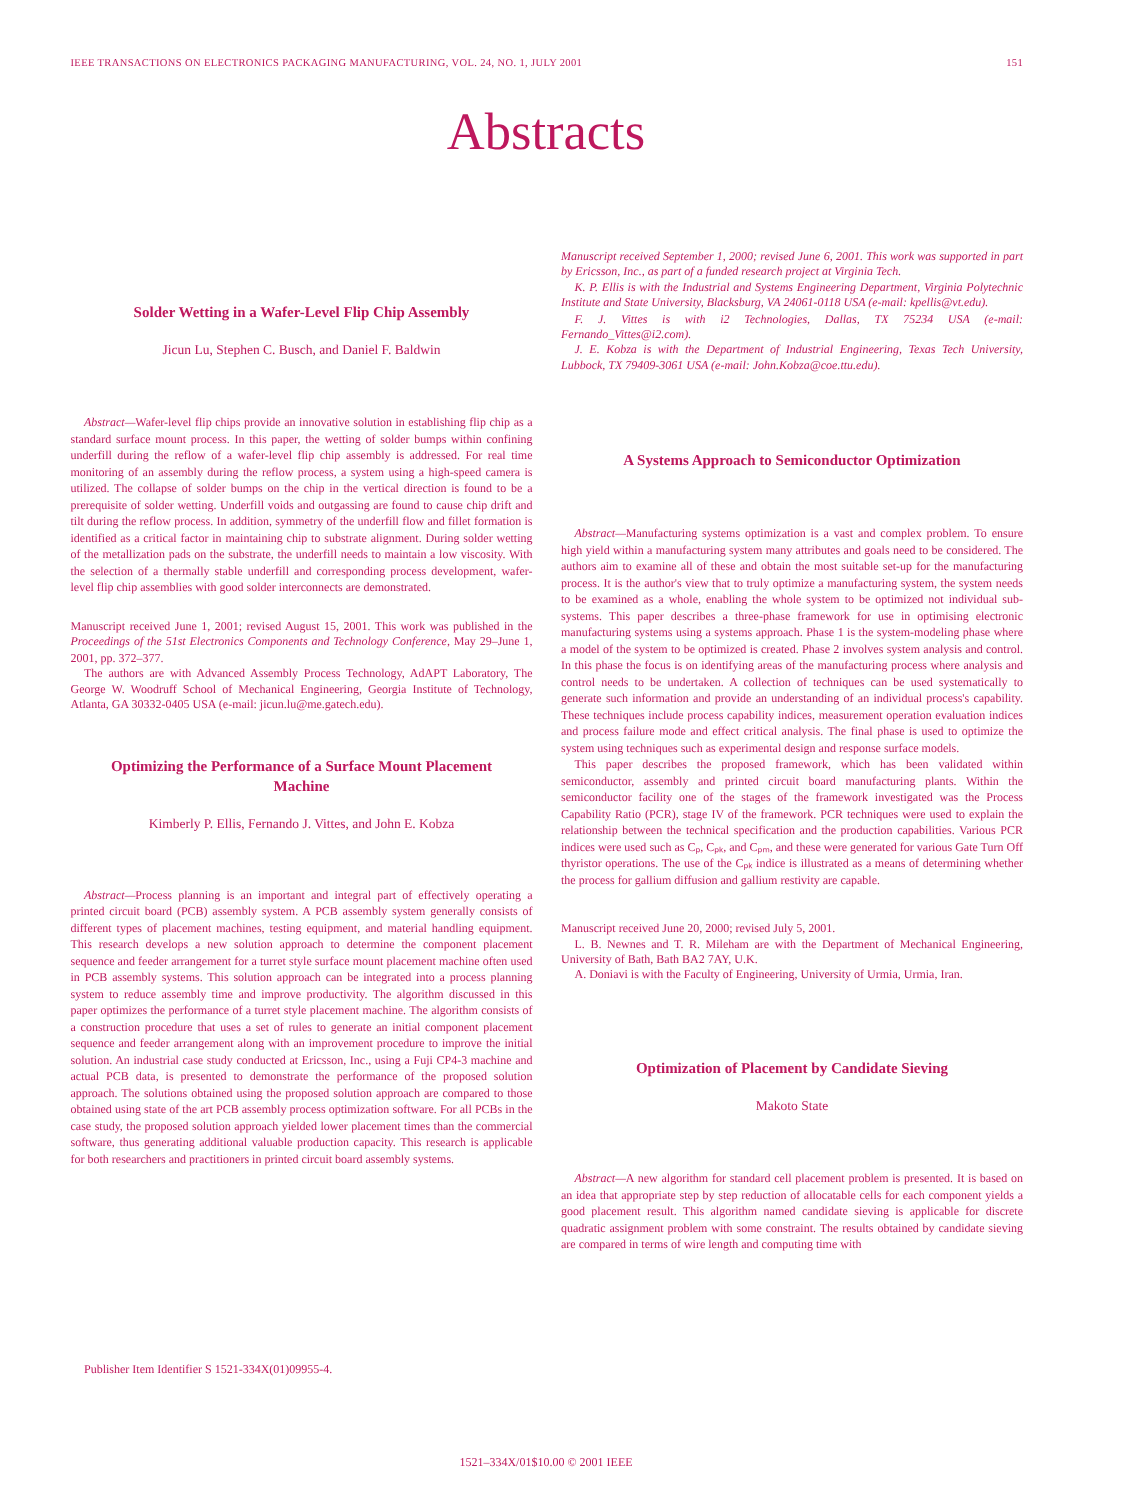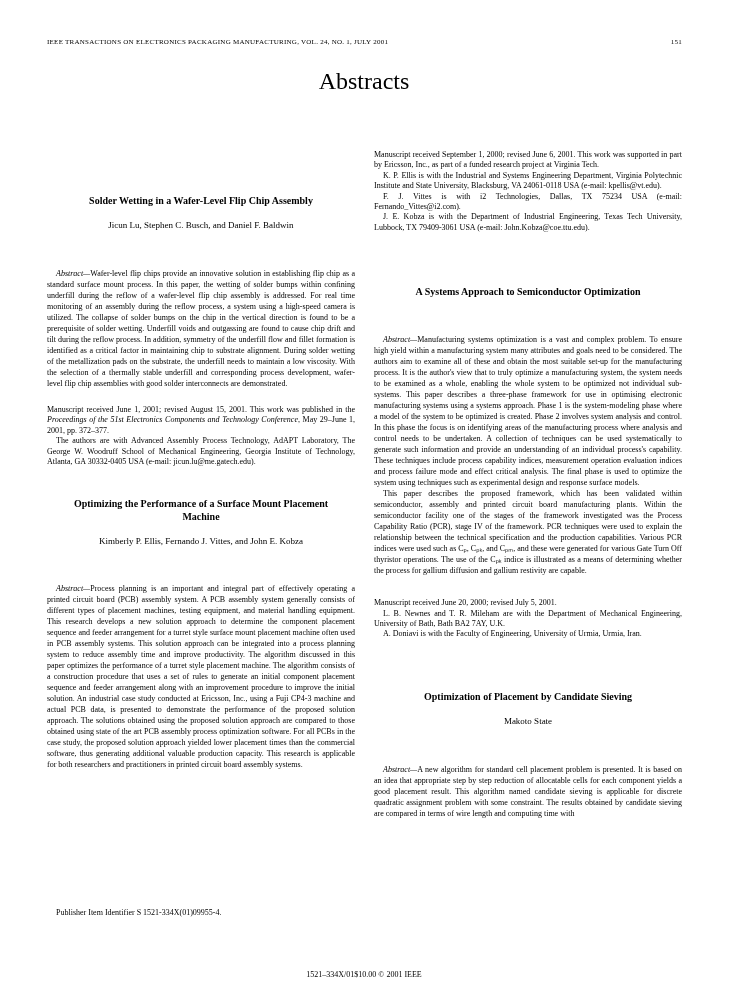--- a/index.html
+++ b/index.html
@@ -1,38 +1,38 @@
 <!DOCTYPE html>
 <html><head>
 <meta charset="utf-8">
 <style>
   html, body { margin: 0; padding: 0; background: #ffffff; }
   .page {
     position: relative;
     width: 728px;
     height: 1000px;
     background: #ffffff;
-    color: #000000;
+    color: #be185d;
     font-family: "Liberation Serif", serif;
     overflow: hidden;
   }
   .running-head {
     position: absolute;
     top: 38px; left: 47px; right: 46px;
     display: flex;
     justify-content: space-between;
     font-size: 7px;
     letter-spacing: 0.25px;
   }
   .page-title {
     position: absolute;
     top: 68px; left: 0; width: 100%;
     margin: 0;
     text-align: center;
-    font-size: 24px;
+    font-size: 35px;
     font-weight: normal;
   }
   .columns {
     position: absolute;
     top: 146px; left: 47px; right: 46px;
     display: flex;
     gap: 19px;
     align-items: center;
   }
   .column { flex: 1 1 0; min-width: 0; }
@@ -68,21 +68,21 @@
     font-size: 8px;
     line-height: 10.4px;
     text-align: justify;
   }
   .footnote p.fn-indent { text-indent: 9px; }
   .italic { font-style: italic; }
 
   .gap-article { margin-top: 29px; }
   .gap-article-right { margin-top: 52px; }
   .gap-article4 { margin-top: 50px; }
-  .footnote-top { margin-top: 4px; }
+  .footnote-top { margin-top: 20px; font-style: italic; }
   .footnote-mid { margin-top: 22px; }
 
   .publisher-id {
     position: absolute;
     top: 908px; left: 47px;
     width: 321px;
     font-size: 8px;
     text-indent: 9px;
   }
   .copyright-line {

